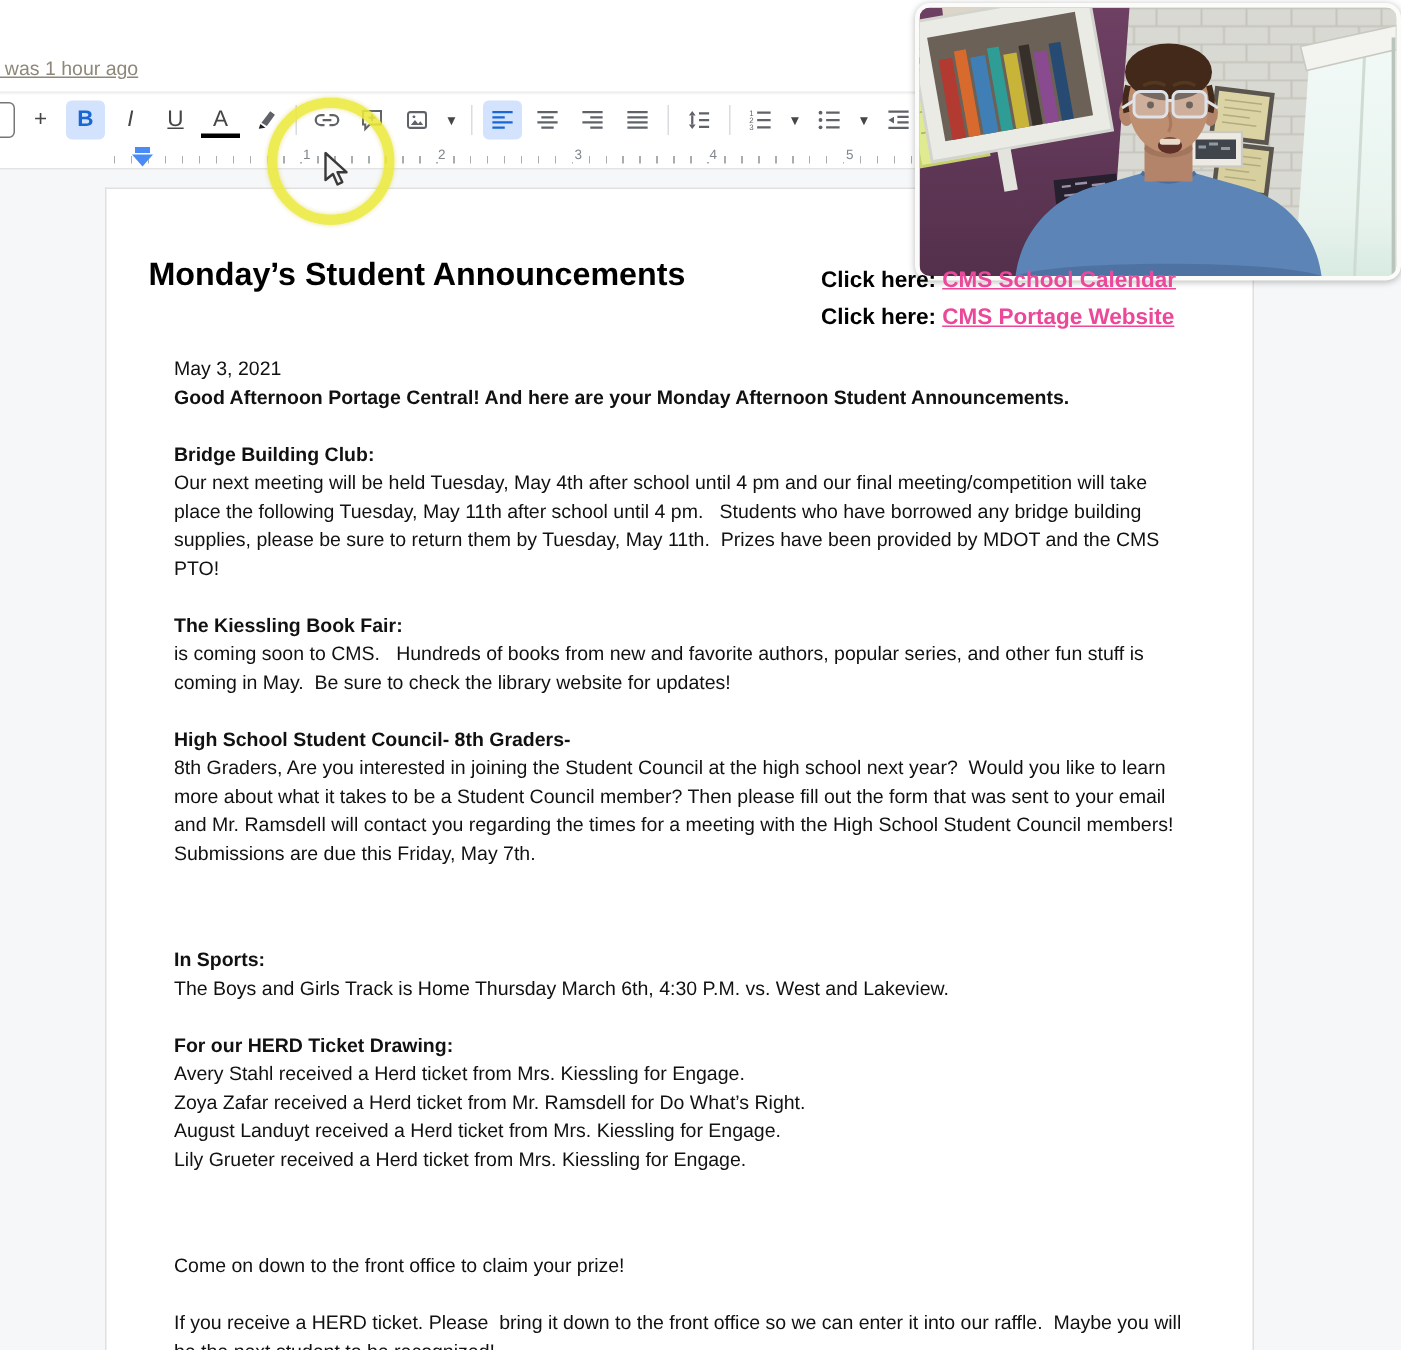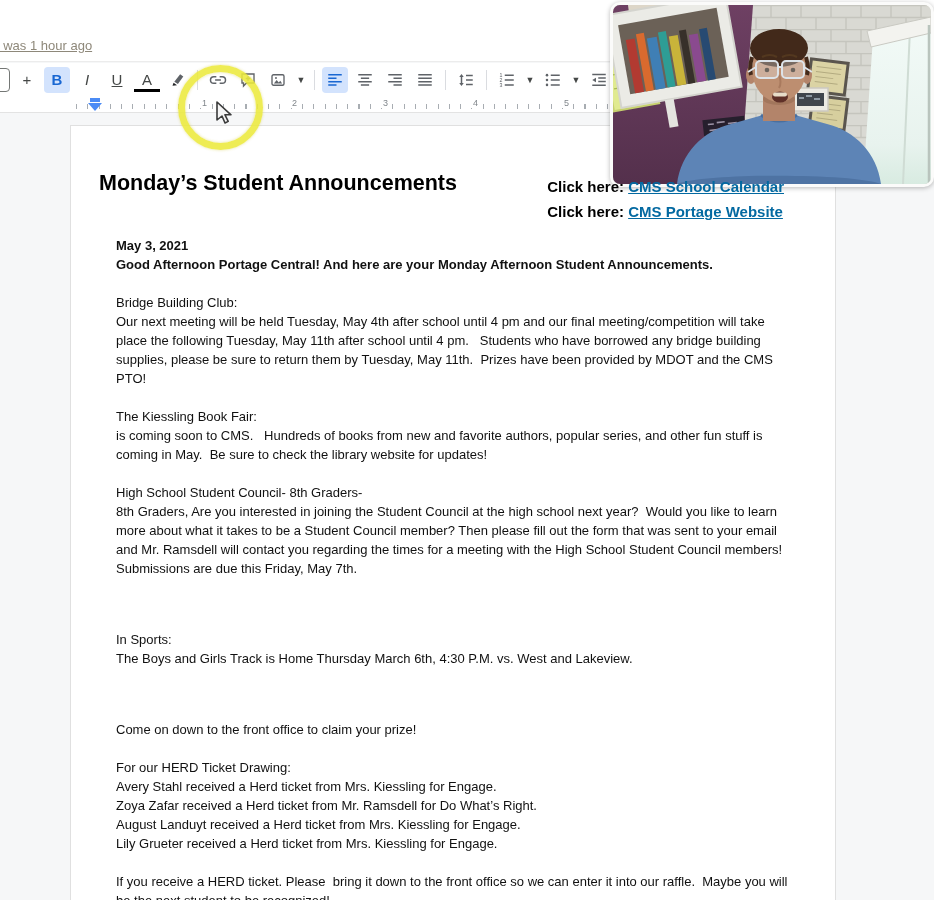--- a/index.html
+++ b/index.html
@@ -49,28 +49,28 @@
   .page { position:absolute; left:70px; top:11px; width:766px; height:780px;
     background:#fff; border:1px solid #e0e0e0; border-bottom:none; }
   .content { padding:44px 47px 0 45px; font-size:13px; line-height:19px; color:#111; }
 
   .title-row { display:flex; align-items:flex-start; }
   .doc-title { font-size:21.5px; line-height:26px; font-weight:bold; color:#000;
     margin-left:-17px; white-space:nowrap; }
   .links-block { margin-left:auto; margin-top:4px; margin-right:4px; position:relative;
     z-index:50; font-size:15px; line-height:25px; font-weight:bold; white-space:nowrap; }
   .link-prefix { color:#000; }
-  .doc-link { color:#0369a1; text-decoration:underline; cursor:pointer; }
-
-  .date-block { margin-top:12px; font-weight:bold; }
+  .doc-link { color:#ec4899; text-decoration:underline; cursor:pointer; }
+
+  .date-block { margin-top:12px; font-weight:normal; }
   .greeting { font-weight:bold; }
 
   .section { margin-top:19px; }
   .section.gap-large { margin-top:52px; }
-  .sec-heading { font-weight:normal; }
+  .sec-heading { font-weight:bold; }
   .sec-body { white-space:pre-wrap; }
 
   
   .webcam { position:absolute; left:610px; top:2px; width:324px; height:185px;
     border:3px solid #fbfbfa; border-radius:10px; overflow:hidden; z-index:40;
     box-shadow:0 1px 5px rgba(0,0,0,0.28); background:#d9d9d3; }
   .webcam svg { display:block; }
 
   
   .cursor-ring { position:absolute; left:178px; top:65px; width:85px; height:85px;
@@ -254,30 +254,30 @@
       <div class="section">
         <div class="sec-heading">High School Student Council- 8th Graders-</div>
         <div class="sec-body">8th Graders, Are you interested in joining the Student Council at the high school next year?  Would you like to learn more about what it takes to be a Student Council member? Then please fill out the form that was sent to your email and Mr. Ramsdell will contact you regarding the times for a meeting with the High School Student Council members! Submissions are due this Friday, May 7th.</div>
       </div>
 
       <div class="section gap-large">
         <div class="sec-heading">In Sports:</div>
         <div class="sec-body">The Boys and Girls Track is Home Thursday March 6th, 4:30 P.M. vs. West and Lakeview.</div>
       </div>
 
-      <div class="section gap-large">
-        <div class="sec-body">Come on down to the front office to claim your prize!</div>
-      </div>
-
       <div class="section">
         <div class="sec-heading">For our HERD Ticket Drawing:</div>
         <div class="sec-body">Avery Stahl received a Herd ticket from Mrs. Kiessling for Engage.
 Zoya Zafar received a Herd ticket from Mr. Ramsdell for Do What’s Right.
 August Landuyt received a Herd ticket from Mrs. Kiessling for Engage.
 Lily Grueter received a Herd ticket from Mrs. Kiessling for Engage.</div>
+      </div>
+
+      <div class="section gap-large">
+        <div class="sec-body">Come on down to the front office to claim your prize!</div>
       </div>
 
       <div class="section">
         <div class="sec-body">If you receive a HERD ticket. Please  bring it down to the front office so we can enter it into our raffle.  Maybe you will be the next student to be recognized!</div>
       </div>
 
     </div>
   </div>
 </div>
 

